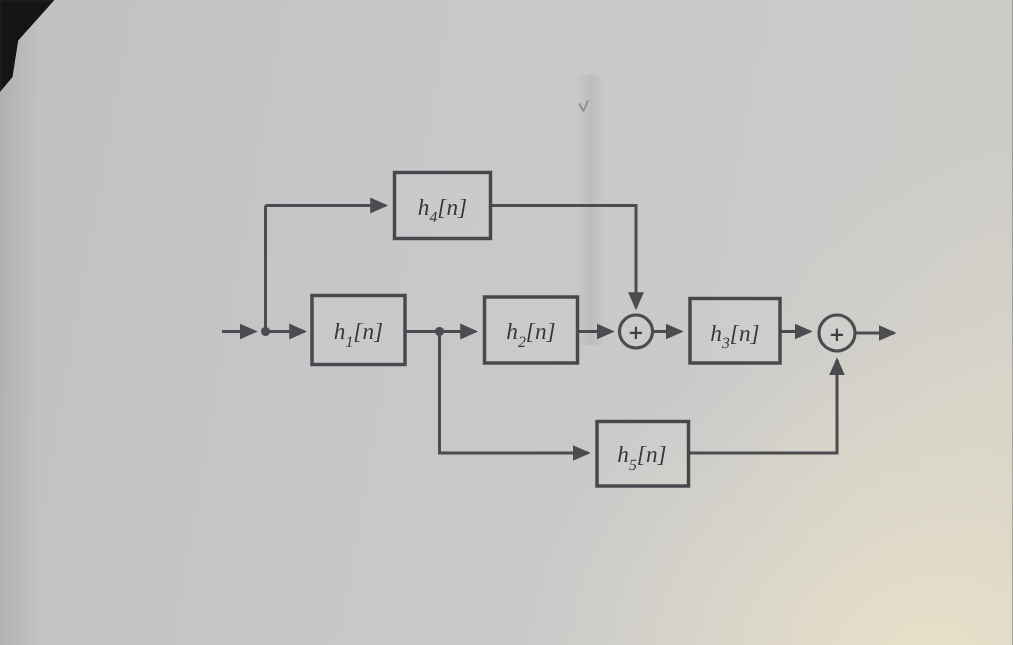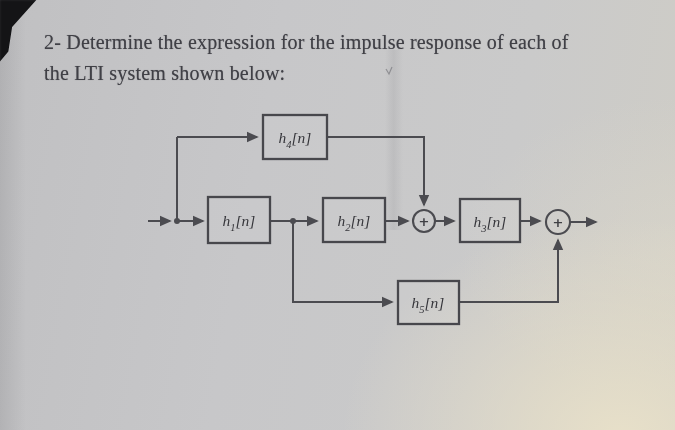--- a/index.html
+++ b/index.html
@@ -44,24 +44,20 @@
   text.plus{font-family:"DejaVu Sans",sans-serif; font-weight:600; font-size:13px; fill:#3f3f44; text-anchor:middle;}
 </style>
 </head>
 <body>
 
 <div class="canvas">
   <div class="vignette-left"></div>
   <div class="crease"></div>
   <div class="corner-shadow"></div>
 
-  <div class="heading">
-    <span>2- Determine the expression for the impulse response of each of</span>
-    <span>the LTI system shown below:</span>
-  </div>
 
   <svg class="diagram" width="675" height="430" viewBox="0 0 675 430">
     <defs>
       <marker id="arr" viewBox="0 0 10 10" refX="8.5" refY="5" markerWidth="6" markerHeight="6" orient="auto-start-reverse">
         <path d="M0 0.6 L10 5 L0 9.4 z" fill="#4b4b50"></path>
       </marker>
     </defs>
 
     <g>
       <path class="wire" d="M148 221 H170" marker-end="url(#arr)"></path>

